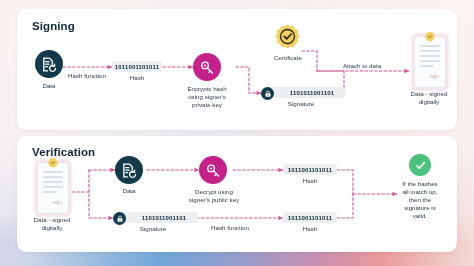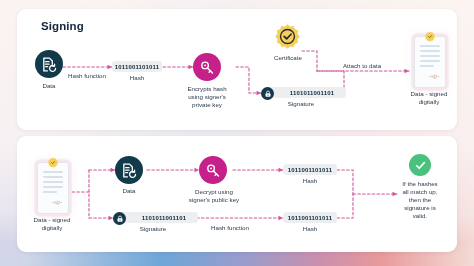--- a/index.html
+++ b/index.html
@@ -33,21 +33,21 @@
     background: #ffffff;
     border-radius: 9px;
     box-shadow: 0 1px 4px rgba(60,40,70,0.07);
     overflow: hidden;
   }
   #panel-signing { top: 9px; height: 121px; }
   #panel-verification { top: 136px; height: 116px; }
 
   .section-title {
     position: absolute;
-    left: 24px;
+    left: 15px;
     font-size: 11.5px;
     font-weight: bold;
     color: #14283c;
     letter-spacing: 0.1px;
   }
   #title-signing { top: 11px; }
   #title-verification { top: 10px; }
 
   .circ {
     position: absolute;
@@ -235,20 +235,21 @@
         <path fill="#f5cf5b" d="M20 1.6l3.6 3.1 4.7-.6 1.9 4.3 4.3 1.9-.6 4.7 3.1 3.6-3.1 3.6.6 4.7-4.3 1.9-1.9 4.3-4.7-.6L20 35.6l-3.6-3.1-4.7.6-1.9-4.3-4.3-1.9.6-4.7L3 18.6l3.1-3.6-.6-4.7 4.3-1.9 1.9-4.3 4.7.6z"></path>
         <path d="M15 18.6l3.6 3.6 6.4-6.9" fill="none" stroke="#7a6320" stroke-width="3.2" stroke-linecap="round" stroke-linejoin="round"></path>
       </svg>
     </div>
     <div class="cap" style="left:382px; top:81px; width:60px;">Data - signed
 digitally</div>
   </div>
 
   <div class="panel" id="panel-verification">
 
+    <div class="section-title" id="title-verification">Verification</div>
 
     <svg class="wires" viewBox="0 0 440 116" preserveAspectRatio="none">
       <g stroke="#d1559b" stroke-width="1.1" fill="none" stroke-dasharray="2.6,2.2" stroke-linecap="round">
 
         <path d="M55,56 L72,56"></path>
 
         <path d="M72,34 L72,82"></path>
 
         <path d="M72,34 L98,34"></path>
 

